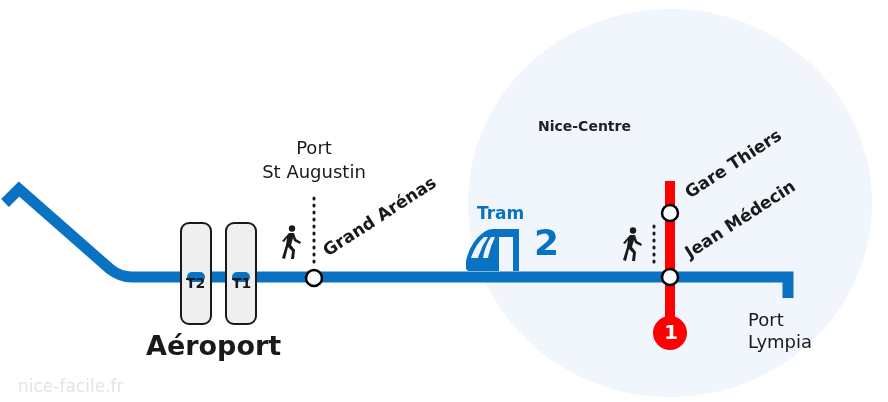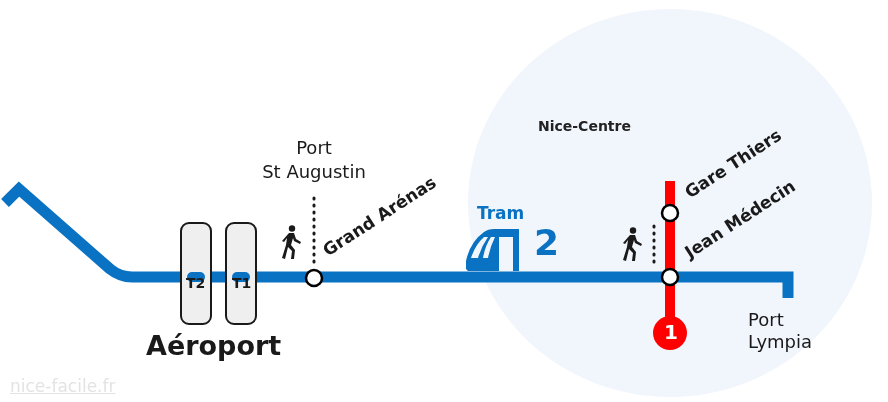--- a/index.html
+++ b/index.html
@@ -77,13 +77,13 @@
 
 <div class="lbl stop-lbl" style="left:330px; top:240px; transform: rotate(-33deg);">Grand Arénas</div>
 <div class="lbl stop-lbl" style="left:692px; top:182px; transform: rotate(-33deg);">Gare Thiers</div>
 <div class="lbl stop-lbl" style="left:692px; top:242px; transform: rotate(-33deg);">Jean Médecin</div>
 
 <div class="lbl bold-dest" style="left:748px; top:309px; width:86px;">
   <div>Port</div>
   <div>Lympia</div>
 </div>
 
-<div class="lbl credit" style="left:10px; top:376px;text-decoration:underline;">nice-facile.fr</div>
+<div class="lbl credit" style="left:18px; top:376px;">nice-facile.fr</div>
 
 </body></html>

